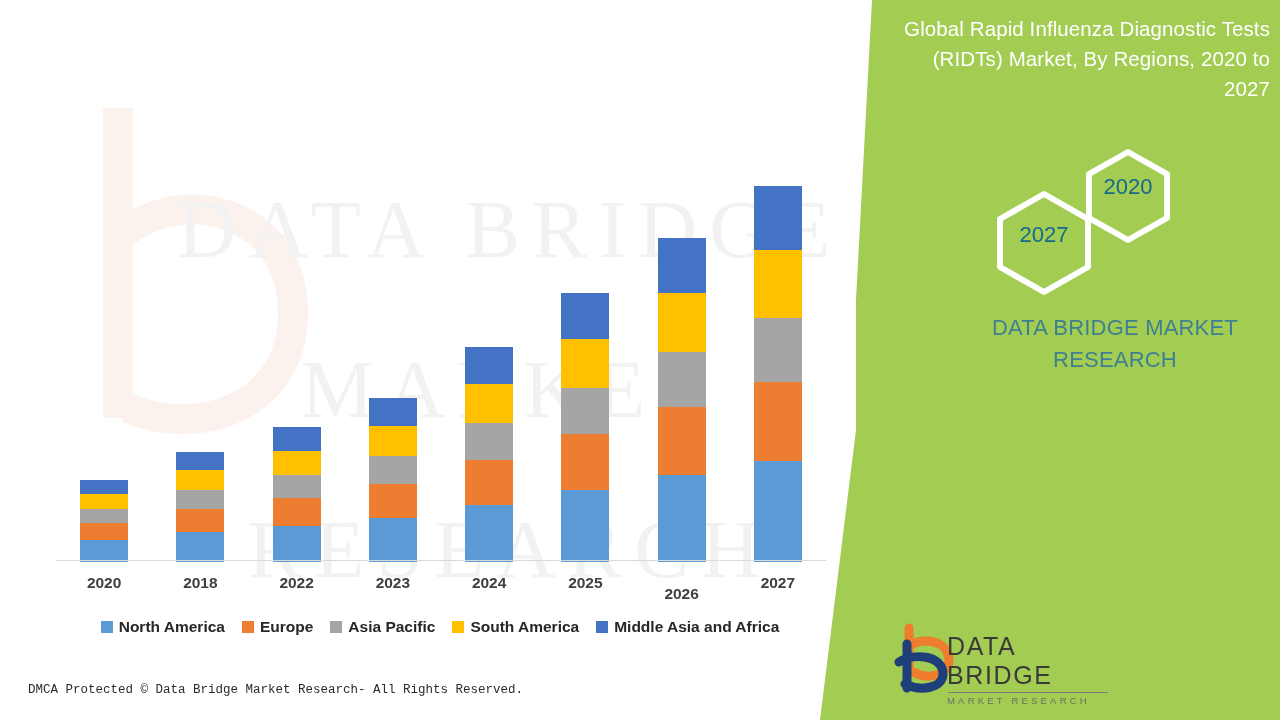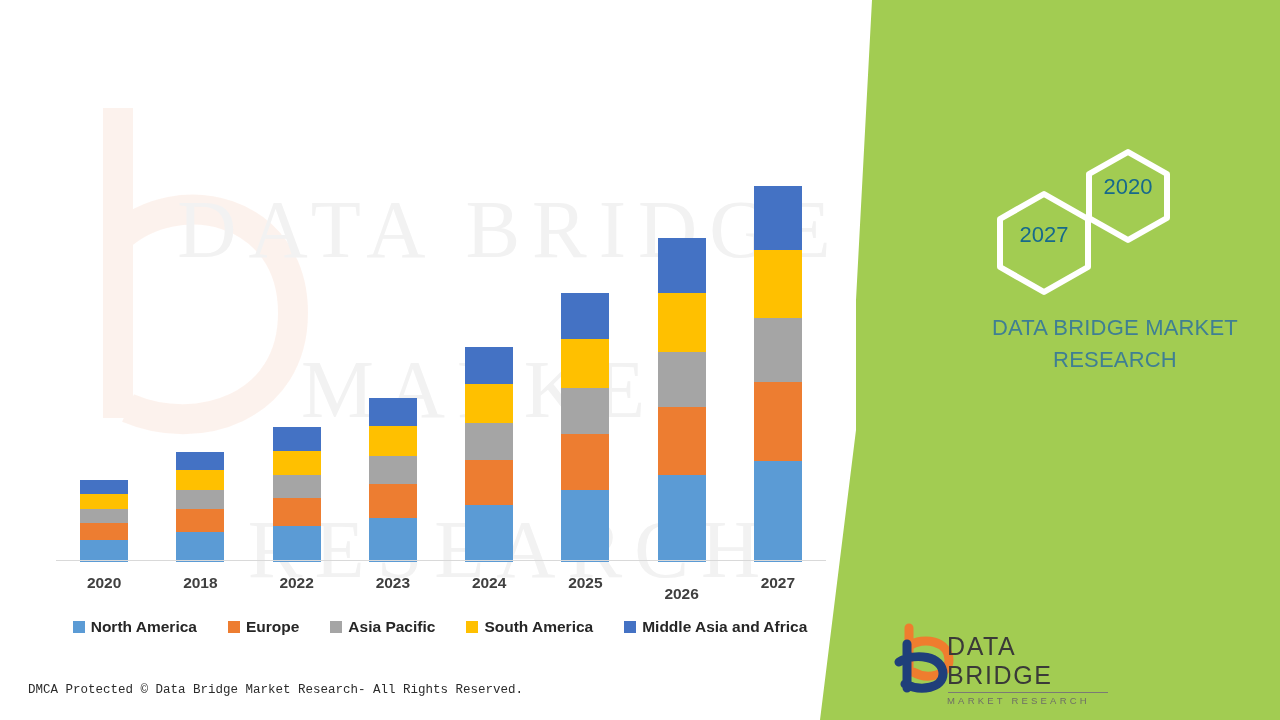--- a/index.html
+++ b/index.html
@@ -80,21 +80,21 @@
   }
   .seg { width:100%; }
   .xtick {
     position:absolute; top:574px; width:96px; text-align:center;
     color:#404040; font-size:15.5px; font-weight:bold; z-index:3;
   }
 
   
   #legend {
     position:absolute; top:618px; left:50px; width:780px;
-    display:flex; justify-content:center; align-items:flex-start; gap:31px; z-index:3;
+    display:flex; justify-content:center; align-items:flex-start; gap:17px; z-index:3;
   }
   .lg-item { display:flex; align-items:center; gap:6px; }
   .lg-swatch { width:12px; height:12px; display:block; }
   .lg-label { color:#262626; font-size:15.5px; font-weight:bold; white-space:nowrap; }
 
   
   #footer-dmca {
     position:absolute; top:683px; left:28px; z-index:3;
     color:#2b2b2b; font-size:12.5px; font-family:Liberation Mono, monospace;
   }
@@ -195,20 +195,21 @@
       </div>
       <div class="lg-item">
         <span class="lg-swatch" style="background: rgb(68, 114, 196);"></span>
         <span class="lg-label">Middle Asia and Africa</span>
       </div>
     </div>
 
   <div id="footer-dmca">DMCA Protected © Data Bridge Market Research- All Rights Reserved.</div>
 
   <div id="green-panel"></div>
+  <div id="panel-title">Global Rapid Influenza Diagnostic Tests (RIDTs) Market, By Regions, 2020 to 2027</div>
 
   <div class="hex" id="hex-2027">
     <svg width="96" height="106" viewBox="0 0 96 106">
       <polygon points="48,4 92,29 92,77 48,102 4,77 4,29" fill="none" stroke="#ffffff" stroke-width="6" stroke-linejoin="round"></polygon>
     </svg>
     <div class="hex-label">2027</div>
   </div>
 
   <div class="hex" id="hex-2020">
     <svg width="86" height="96" viewBox="0 0 86 96">

